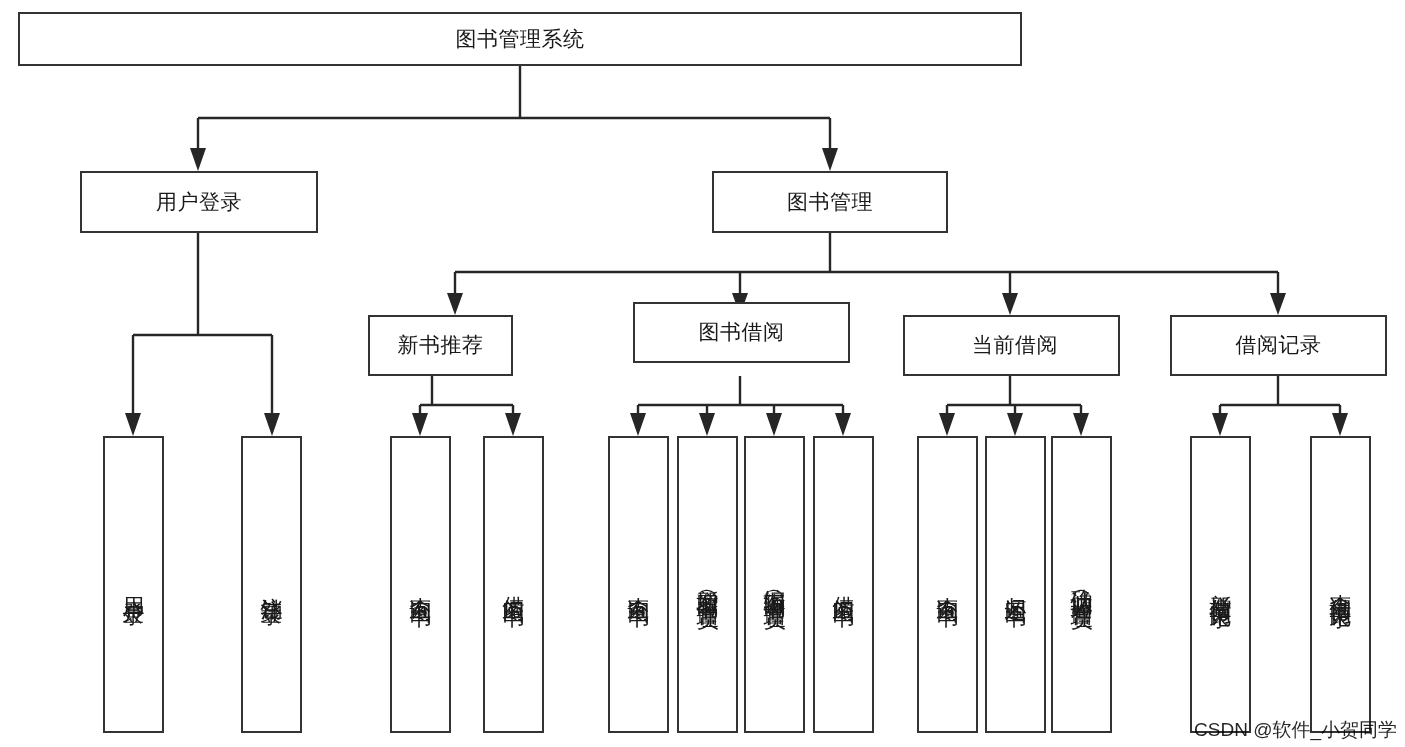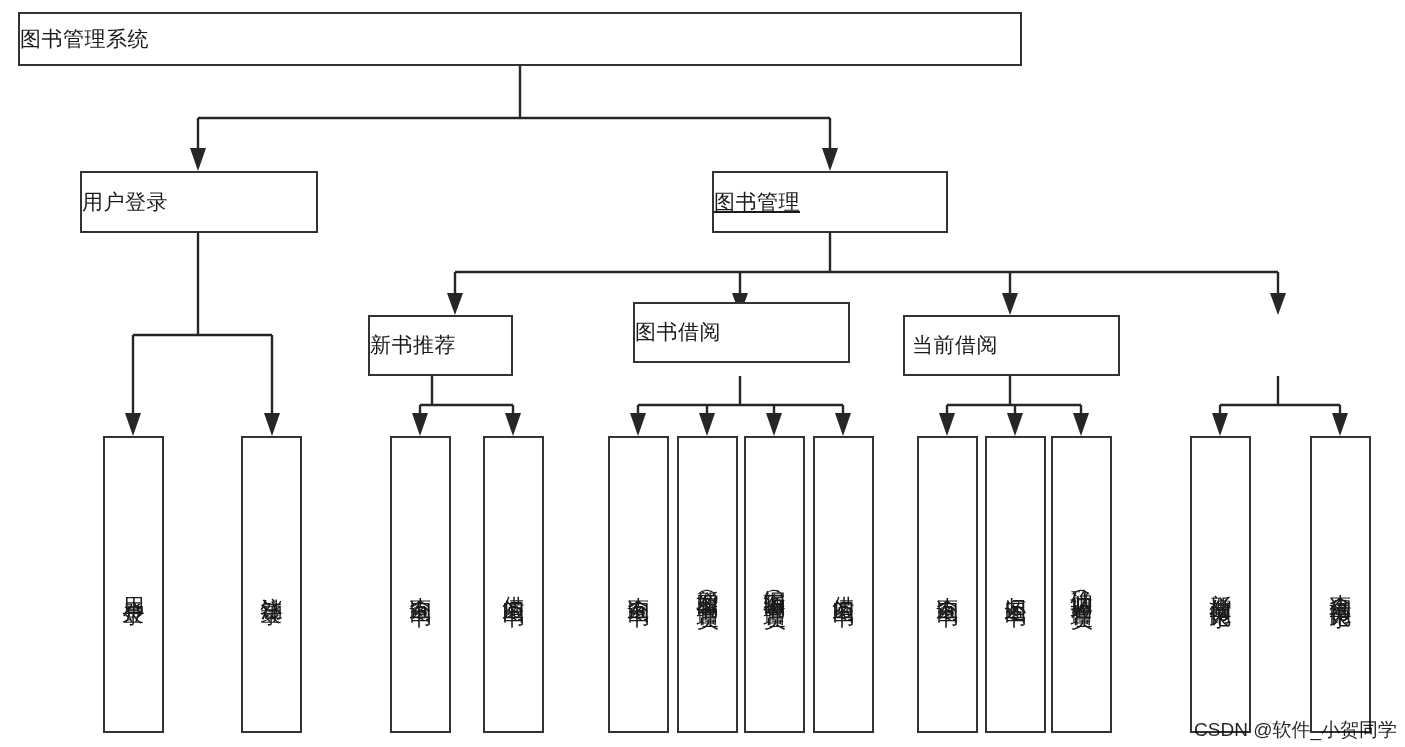--- a/index.html
+++ b/index.html
@@ -18,20 +18,21 @@
     background: #ffffff;
     overflow: hidden;
   }
   .node {
     position: absolute;
     box-sizing: border-box;
     border: 2px solid #333333;
     background: #ffffff;
     display: flex;
     align-items: center;
+    justify-content: center;
     text-align: center;
   }
   .node-label {
     font-size: 21px;
     line-height: 1.25;
     color: #1a1a1a;
     letter-spacing: 0.5px;
     white-space: nowrap;
   }
   
@@ -145,33 +146,36 @@
     <polygon points="1340,436 1332,413 1348,413"></polygon>
   </svg>
 
   <div class="node" style="left:18px; top:12px; width:1004px; height:54px;">
     <span class="node-label">图书管理系统</span>
   </div>
 
   <div class="node" style="left:80px; top:171px; width:238px; height:62px;">
     <span class="node-label">用户登录</span>
   </div>
-  <div class="node" style="left:712px; top:171px; width:236px; height:62px;text-decoration:underline;">
+  <div class="node" style="left:712px; top:171px; width:236px; height:62px;">
     <span class="node-label">图书管理</span>
   </div>
 
   <div class="node" style="left:368px; top:315px; width:145px; height:61px;">
     <span class="node-label">新书推荐</span>
   </div>
   <div class="node" style="left:633px; top:302px; width:217px; height:61px;">
     <span class="node-label">图书借阅</span>
   </div>
   <div class="node" style="left:903px; top:315px; width:217px; height:61px;padding-left:7px;">
     <span class="node-label">当前借阅</span>
   </div>
+  <div class="node" style="left:1170px; top:315px; width:217px; height:61px;">
+    <span class="node-label">借阅记录</span>
+  </div>
 
   <div class="node leaf" style="left:103px; top:436px; width:61px; height:297px;">
     <span class="node-label">用户登录</span>
   </div>
   <div class="node leaf" style="left:241px; top:436px; width:61px; height:297px;">
     <span class="node-label">注销登录</span>
   </div>
 
   <div class="node leaf" style="left:390px; top:436px; width:61px; height:297px;">
     <span class="node-label">查询图书</span>

